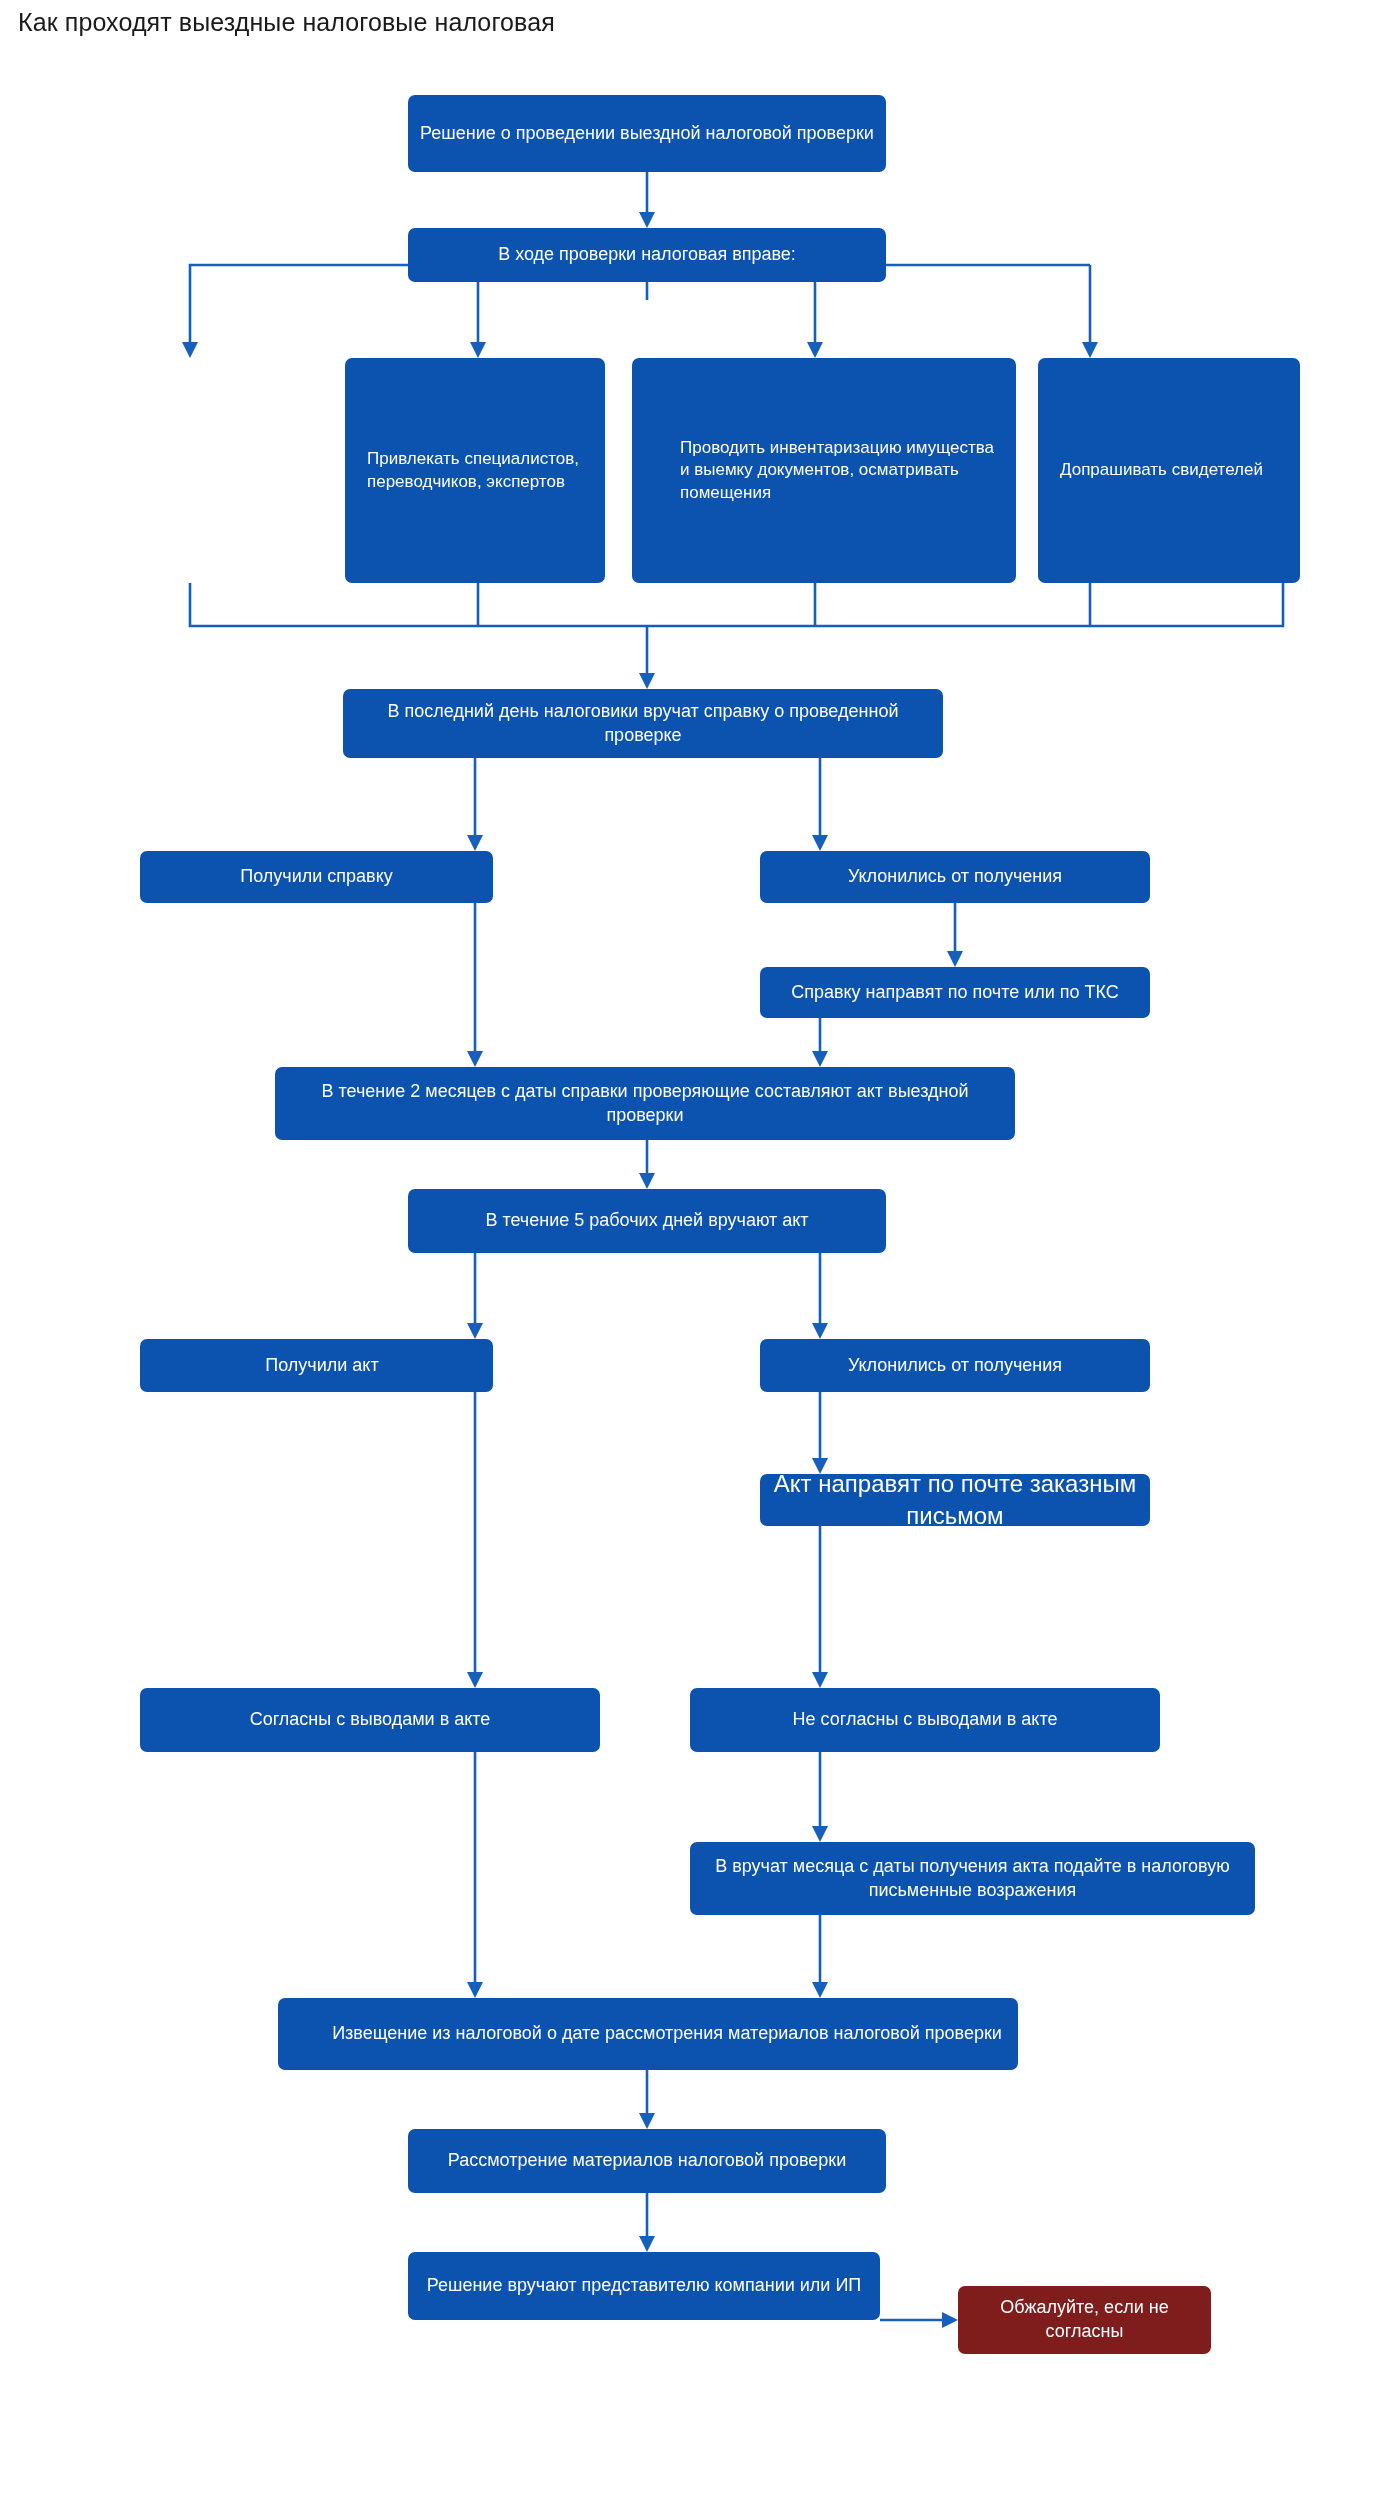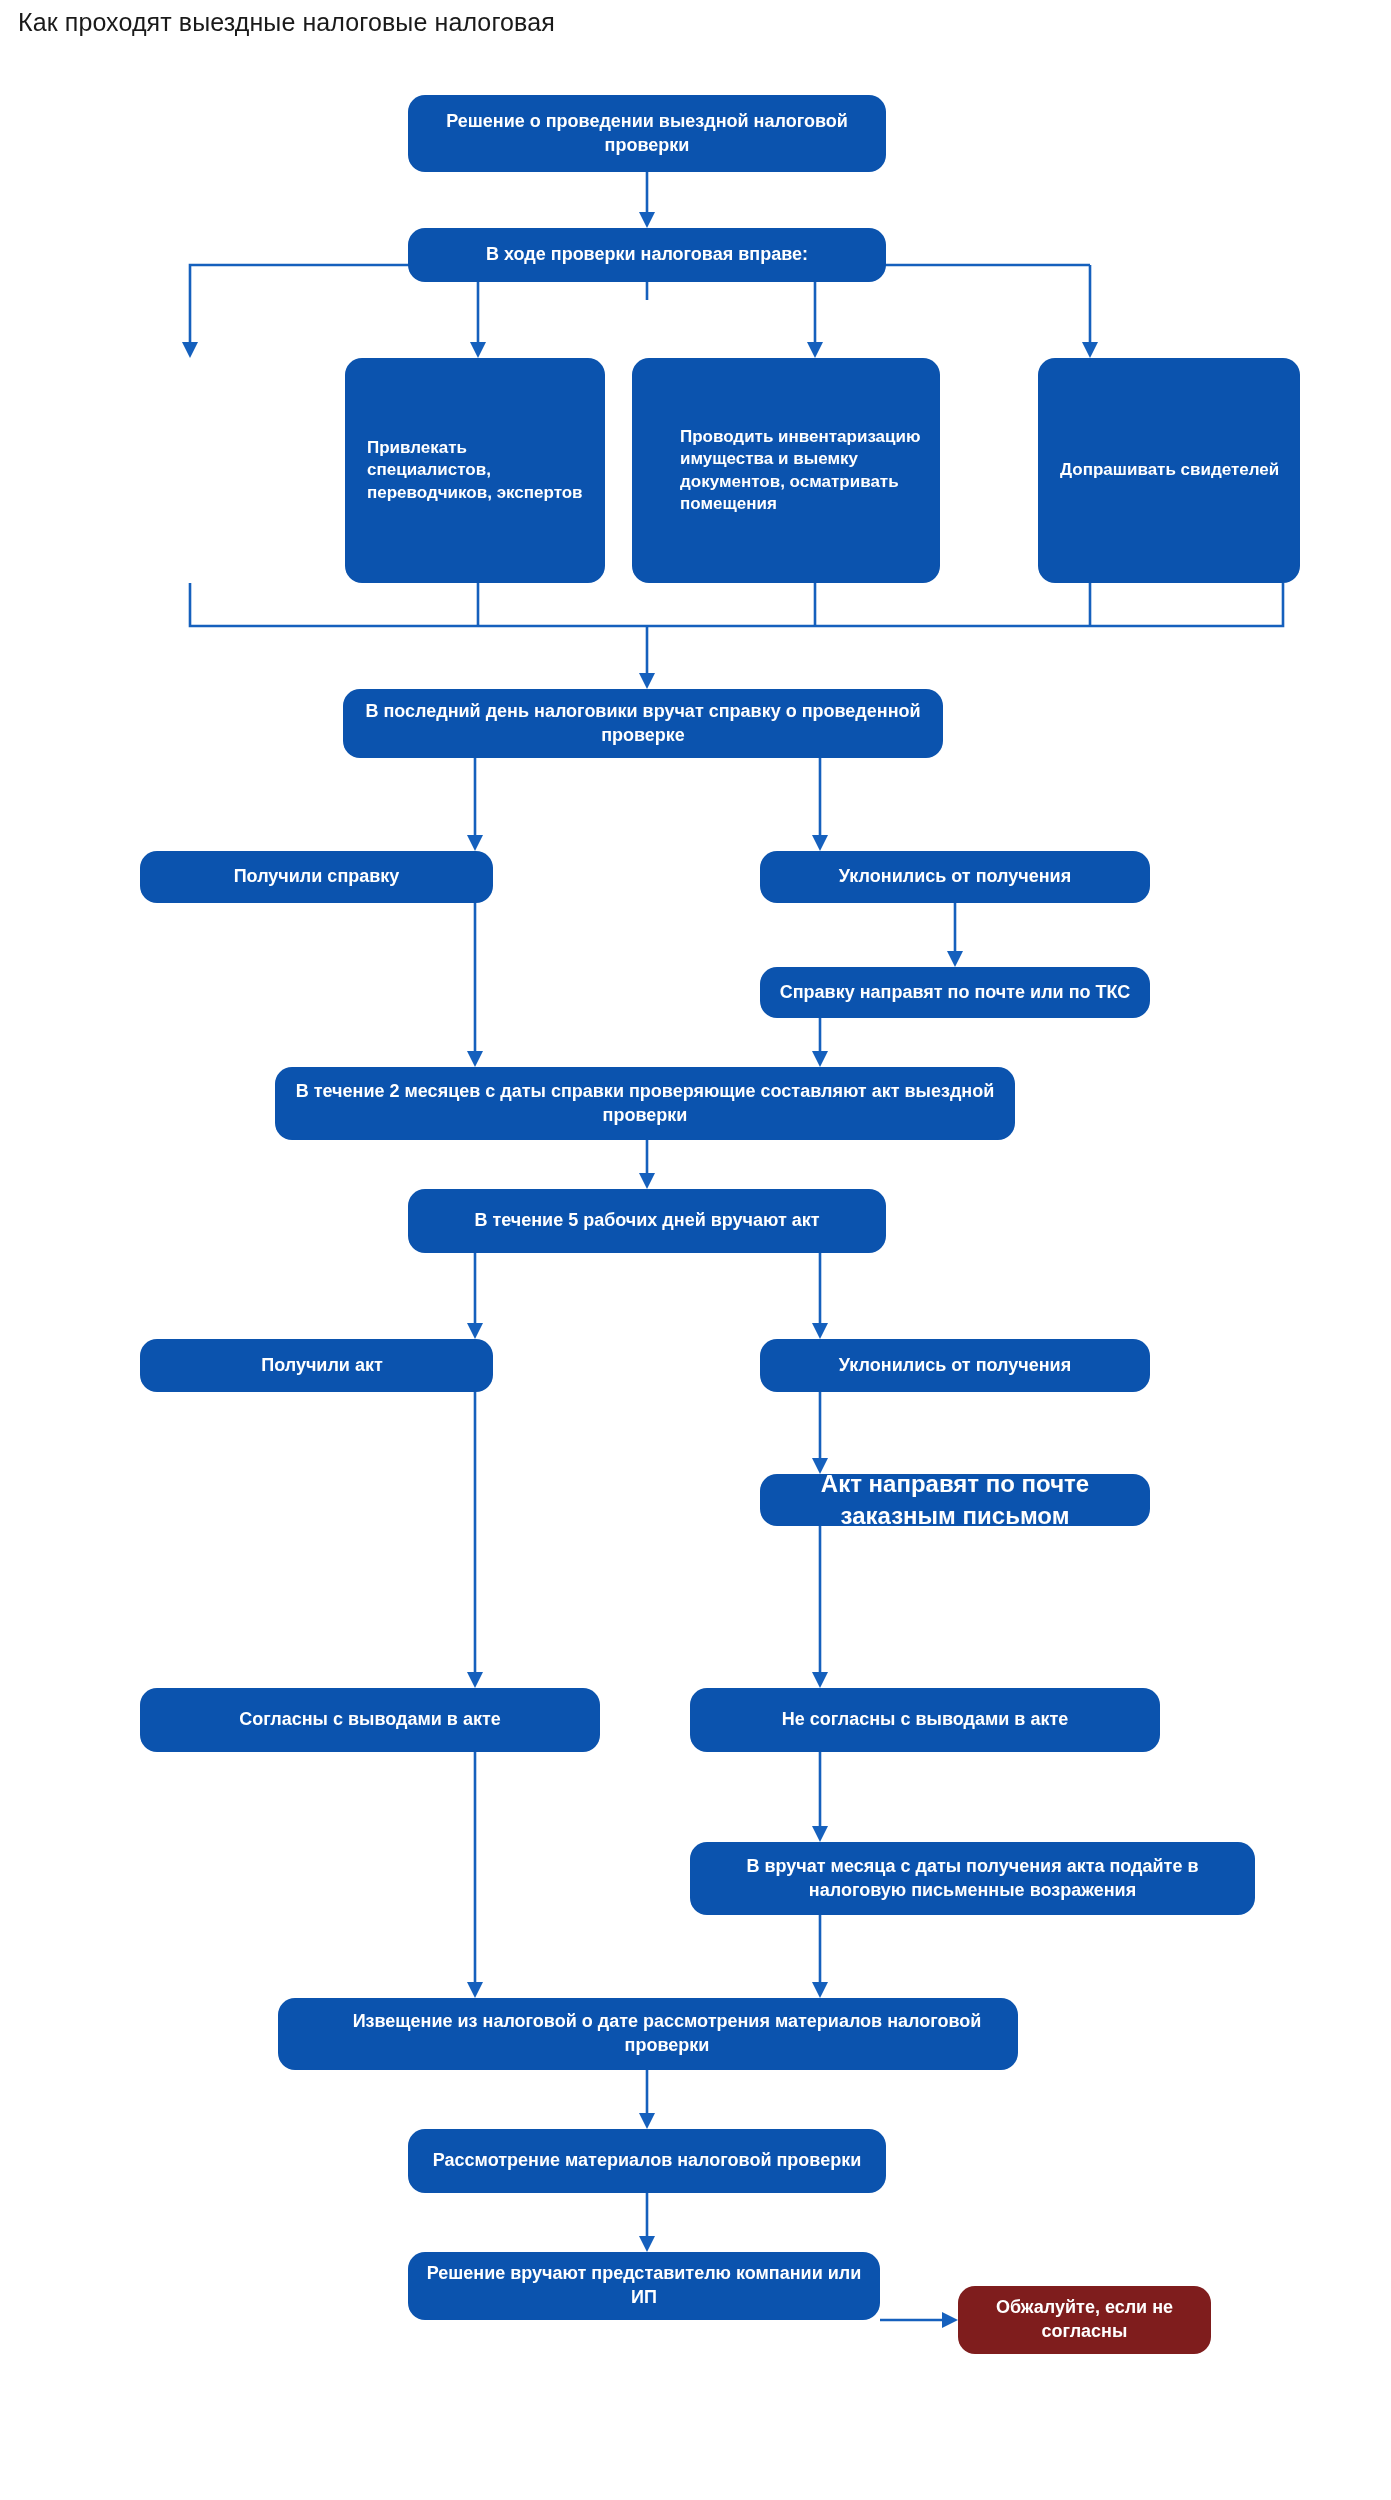--- a/index.html
+++ b/index.html
@@ -21,30 +21,29 @@
     top: 8px;
     font-size: 25px;
     color: #1a1a1a;
     letter-spacing: 0.1px;
     white-space: nowrap;
   }
   .node {
     position: absolute;
     box-sizing: border-box;
     background: #0B53AE;
-    border-radius: 17px;
+    border-radius: 7px;
     color: #ffffff;
     display: flex;
     align-items: center;
     justify-content: center;
     text-align: center;
     line-height: 1.32;
     padding: 6px 10px;
     z-index: 3;
-    font-weight: bold;
   }
   .node.green { background: #7f1d1d; }
   .node.leftal {
     justify-content: flex-start;
     text-align: left;
     padding-left: 22px;
   }
   .node .txt { display: block; width: 100%; }
   svg#wires {
     position: absolute;
@@ -148,21 +147,21 @@
 
   <div class="node" style="left:408px; top:228px; width:478px; height:54px; font-size:18px;">
     <span class="txt">В ходе проверки налоговая вправе:</span>
   </div>
 
 
   <div class="node leftal" style="left:345px; top:358px; width:260px; height:225px; font-size:17px;">
     <span class="txt">Привлекать специалистов, переводчиков, экспертов</span>
   </div>
 
-  <div class="node leftal" style="left:632px; top:358px; width:308px; height:225px; font-size:17px;padding-left:48px;">
+  <div class="node leftal" style="left:632px; top:358px; width:384px; height:225px; font-size:17px;padding-left:48px;">
     <span class="txt">Проводить инвентаризацию имущества и выемку документов, осматривать помещения</span>
   </div>
 
   <div class="node leftal" style="left:1038px; top:358px; width:262px; height:225px; font-size:17px;">
     <span class="txt">Допрашивать свидетелей</span>
   </div>
 
   <div class="node" style="left:343px; top:689px; width:600px; height:69px; font-size:18px;">
     <span class="txt">В последний день налоговики вручат справку о проведенной проверке</span>
   </div>

